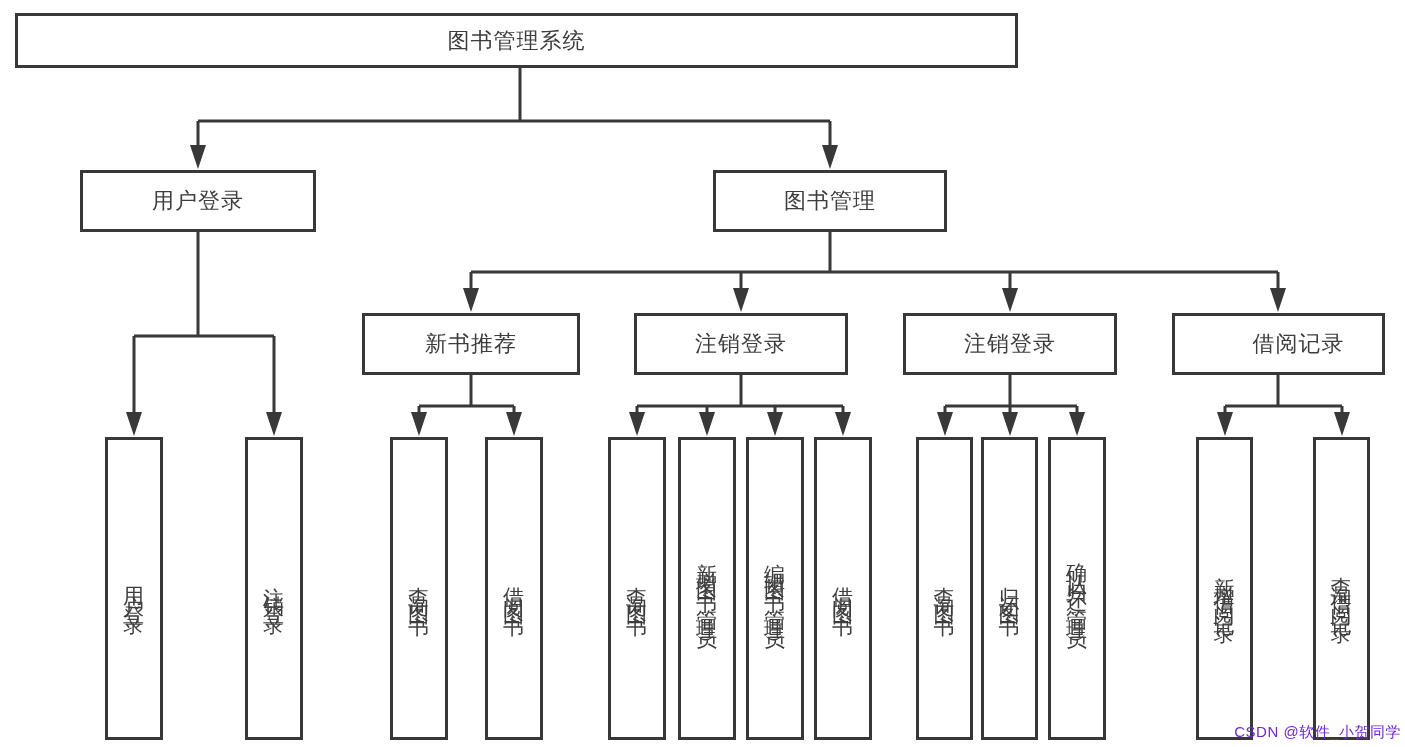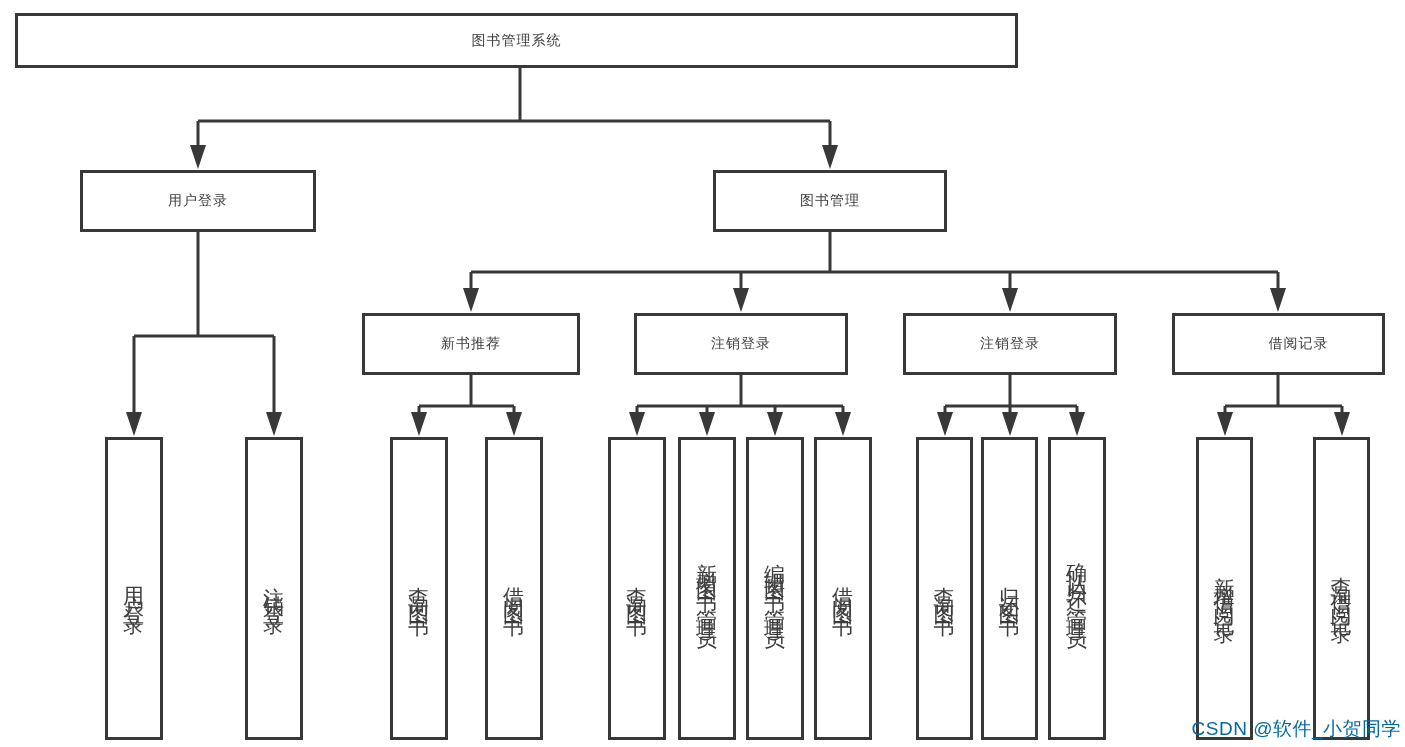--- a/index.html
+++ b/index.html
@@ -14,33 +14,33 @@
   .node{
     position:absolute;
     background:#ffffff;
     border:3px solid #383838;
     box-sizing:border-box;
     display:flex;
     align-items:center;
     justify-content:center;
     color:#3d3d3d;
   }
-  .hbox{font-size:14px;letter-spacing:1px;align-items:center;}
+  .hbox{font-size:22px;letter-spacing:1px;align-items:center;}
   .vbox{
     font-size:21px;
     writing-mode:vertical-rl;
     text-orientation:mixed;
     letter-spacing:0.45em;
     line-height:1;
   }
   .watermark{
     position:absolute;
     right:4px;bottom:5px;
-    font-size:19px;
-    color:#0369a1;
+    font-size:15px;
+    color:#6d28d9;
     letter-spacing:0.5px;
     white-space:nowrap;
   }
 </style>
 </head>
 <body>
 
 <div id="canvas">
 
   <svg id="connectors" viewBox="0 0 1405 747" xmlns="http://www.w3.org/2000/svg">

